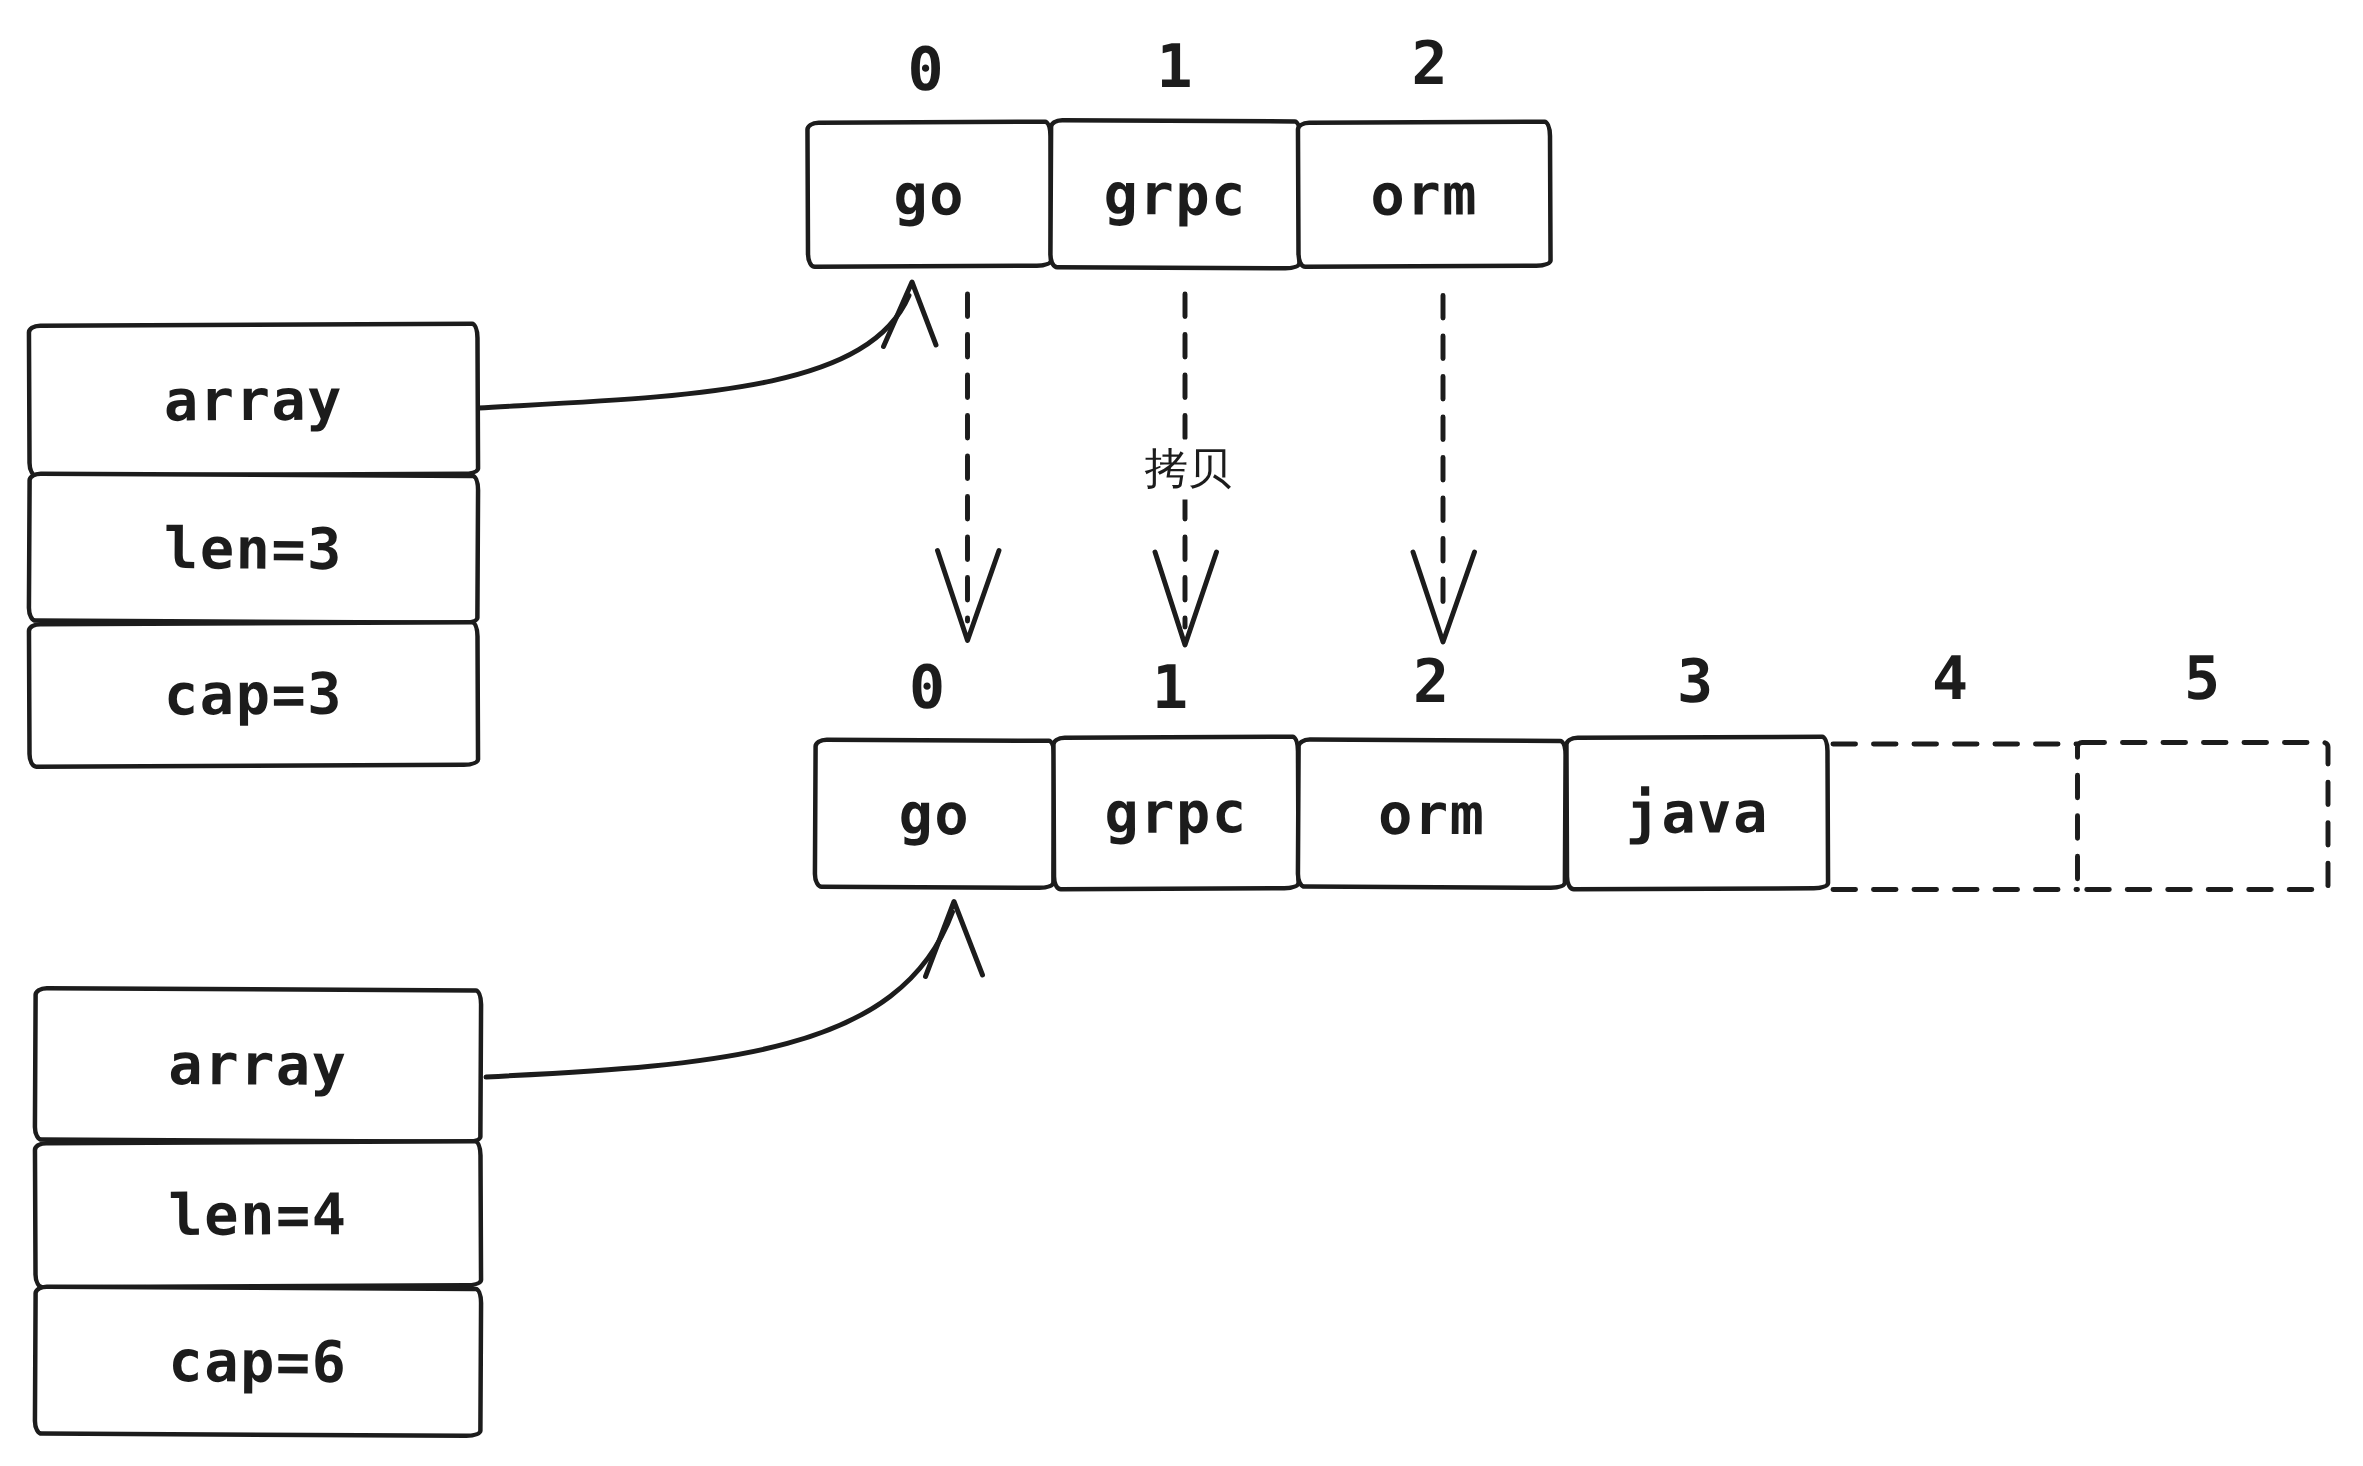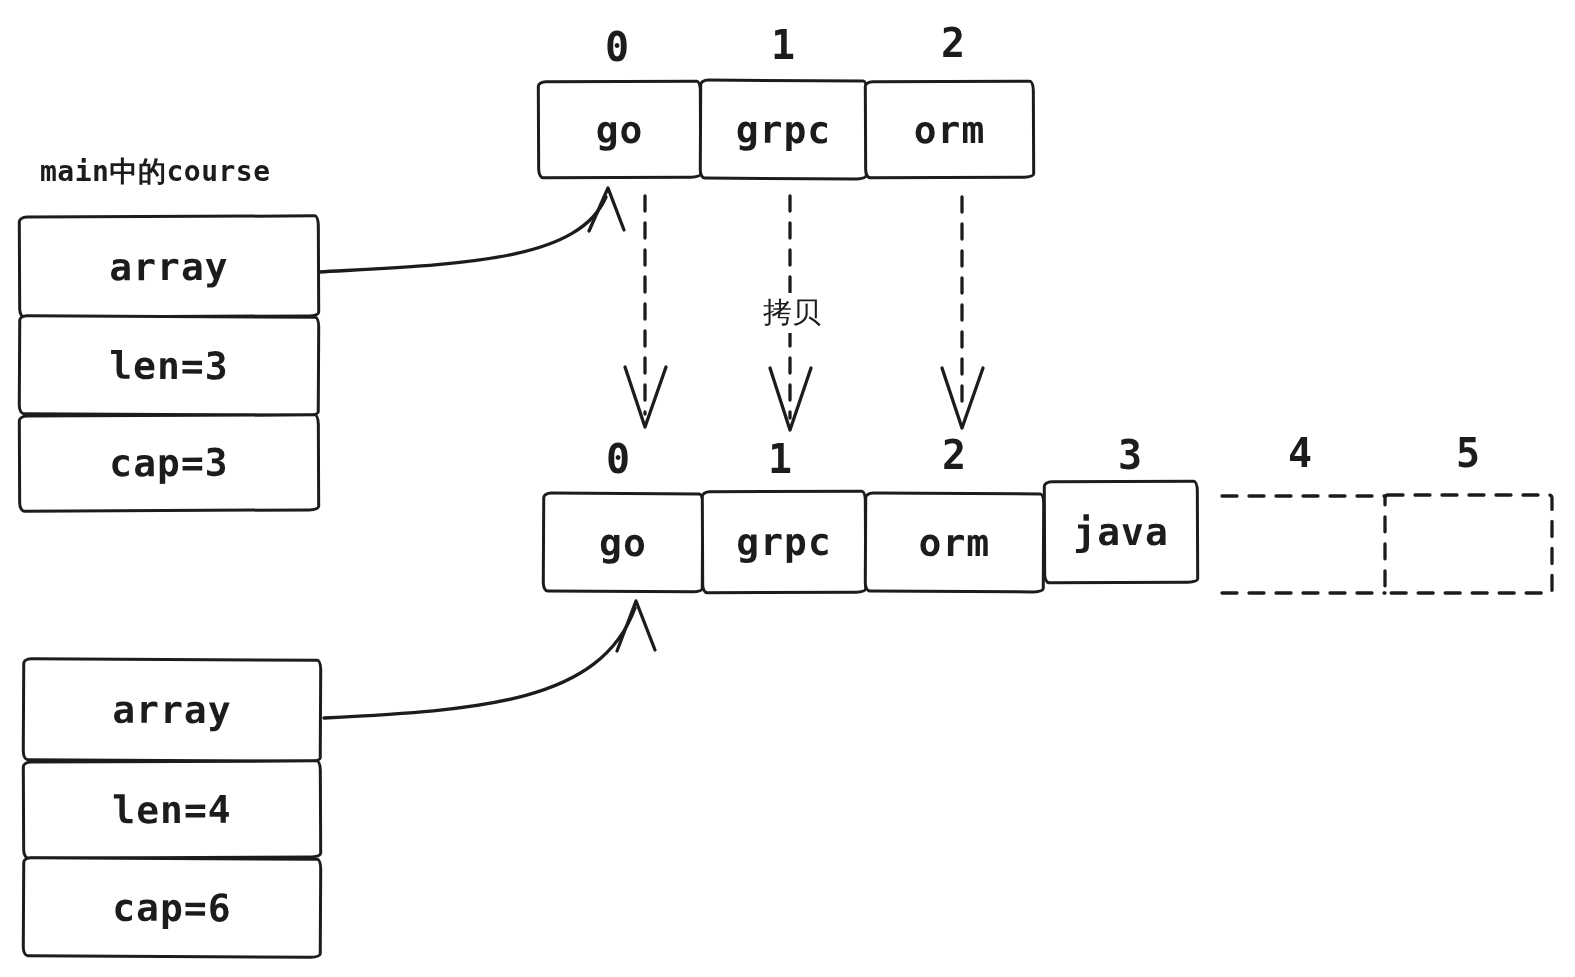--- a/index.html
+++ b/index.html
@@ -89,25 +89,24 @@
   <div class="index-label" style="left:583px;top:436px">0</div>
   <div class="index-label" style="left:745px;top:436px">1</div>
   <div class="index-label" style="left:919px;top:432px">2</div>
   <div class="index-label" style="left:1095px;top:432px">3</div>
   <div class="index-label" style="left:1265px;top:430px">4</div>
   <div class="index-label" style="left:1433px;top:430px">5</div>
 
   <div class="cell tilt-b" style="left:542px;top:492px;width:162px;height:101px">go</div>
   <div class="cell tilt-a" style="left:701px;top:490px;width:166px;height:104px">grpc</div>
   <div class="cell tilt-b" style="left:864px;top:492px;width:181px;height:101px">orm</div>
-  <div class="cell tilt-a" style="left:1043px;top:480px;width:156px;height:104px">java</div>
+  <div class="cell tilt-a" style="left:1043px;top:490px;width:177px;height:104px">java</div>
   <div class="cell empty" style="left:1222px;top:495px;width:163px;height:98px"></div>
   <div class="cell empty" style="left:1385px;top:495px;width:167px;height:98px"></div>
 
-  <div class="struct-title" style="left:40px;top:153px">main中的course</div>
   <div>
     <div class="cell tilt-a" style="left:18px;top:215px;width:302px;height:103px">array</div>
     <div class="cell tilt-b" style="left:18px;top:315px;width:302px;height:101px">len=3</div>
     <div class="cell tilt-a" style="left:18px;top:414px;width:302px;height:98px">cap=3</div>
   </div>
 
   <div>
     <div class="cell tilt-b" style="left:22px;top:658px;width:300px;height:104px">array</div>
     <div class="cell tilt-a" style="left:22px;top:760px;width:300px;height:99px">len=4</div>
     <div class="cell tilt-b" style="left:22px;top:857px;width:300px;height:101px">cap=6</div>

